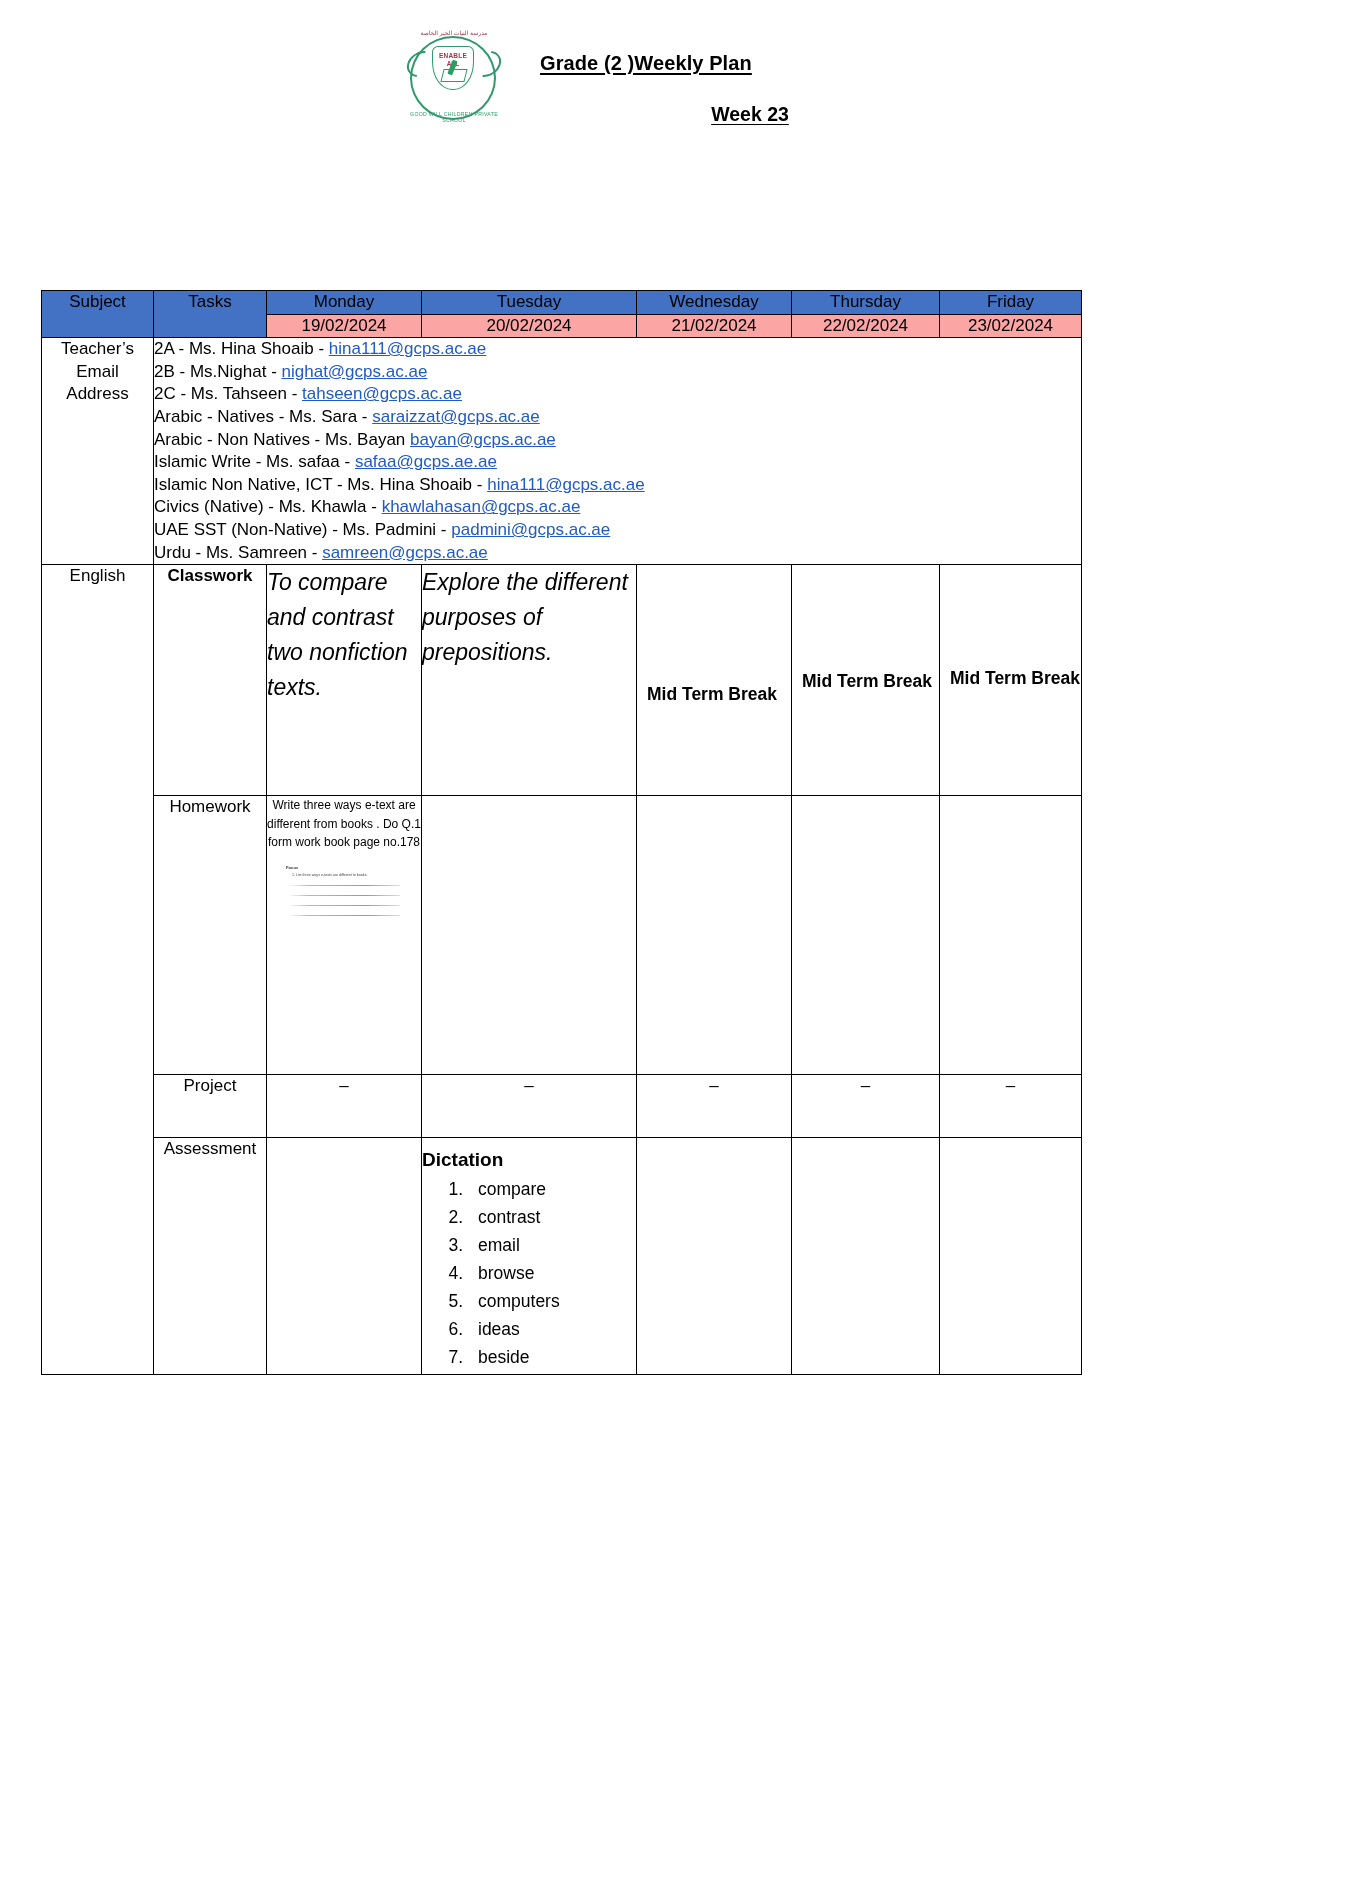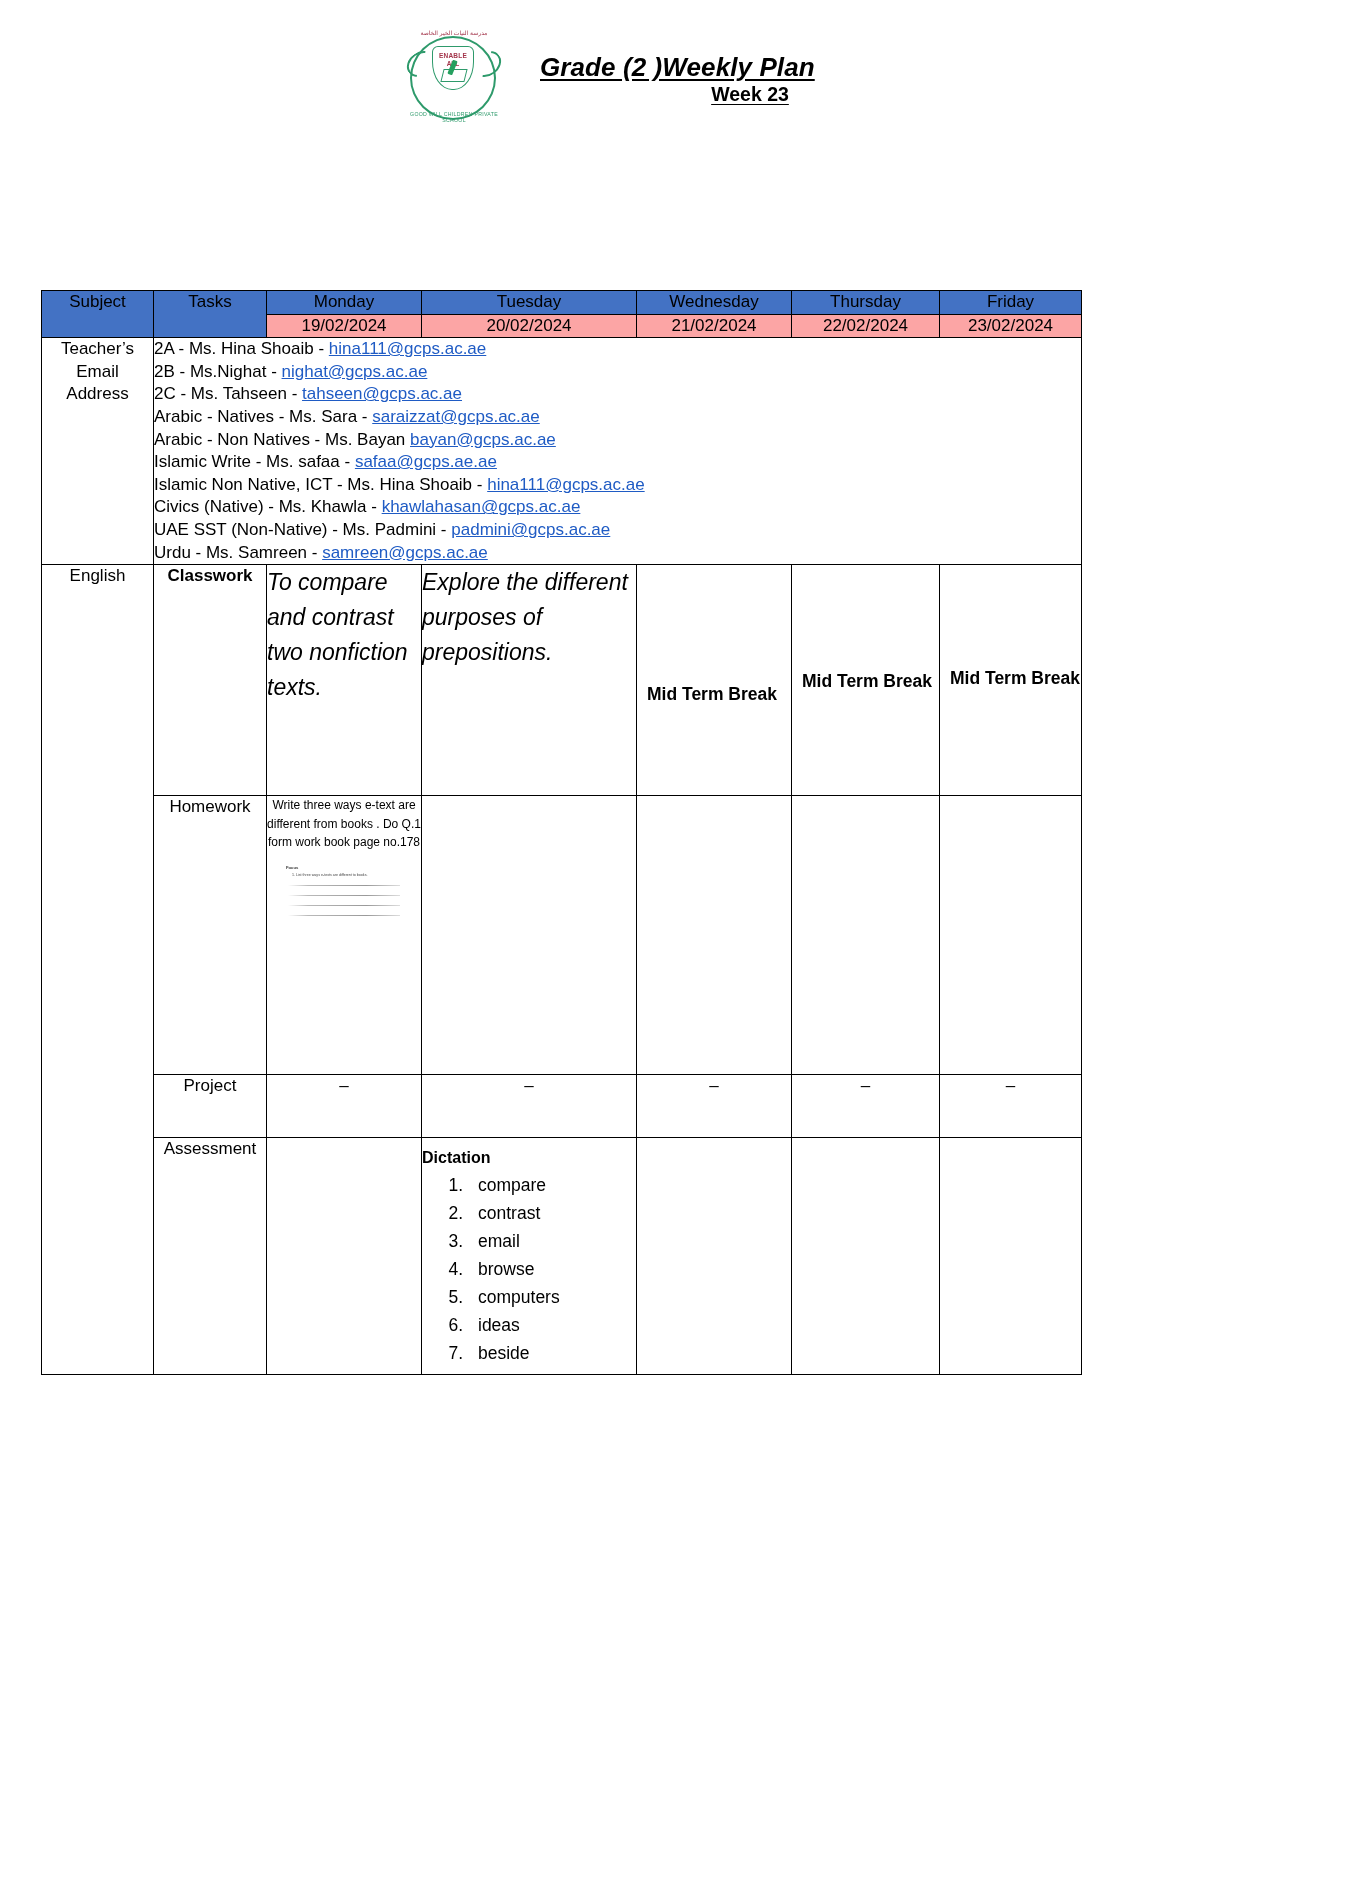--- a/index.html
+++ b/index.html
@@ -42,29 +42,29 @@
     height: 96px;
     position: relative;
     flex: 0 0 auto;
     margin-top: 2px;
   }
   .titles {
     margin-left: 38px;
     padding-top: 24px;
   }
   .title-main {
-    font-size: 26px;
+    font-size: 20px;
     font-weight: bold;
     text-decoration: underline;
     text-underline-offset: 3px;
     letter-spacing: 0.1px;
     white-space: nowrap;
-    font-style: italic;
   }
   .title-week {
+    margin-top: 28px;
     font-size: 19.5px;
     font-weight: bold;
     text-decoration: underline;
     text-underline-offset: 3px;
     text-align: center;
     width: 420px;
     white-space: nowrap;
   }
 
   
@@ -160,21 +160,21 @@
   .mtb-fri { padding-top: 100px; padding-left: 10px; }
 
   .dash {
     text-align: center;
     font-size: 18px;
     padding-top: 10px;
   }
 
   .dictation-title {
     font-weight: bold;
-    font-size: 16px;
+    font-size: 19px;
     padding: 9px 0 2px 0;
   }
   ol.dict-list {
     margin: 0;
     padding-left: 46px;
     font-size: 17.5px;
     line-height: 1.6;
   }
   ol.dict-list li { padding-left: 10px; }
 

